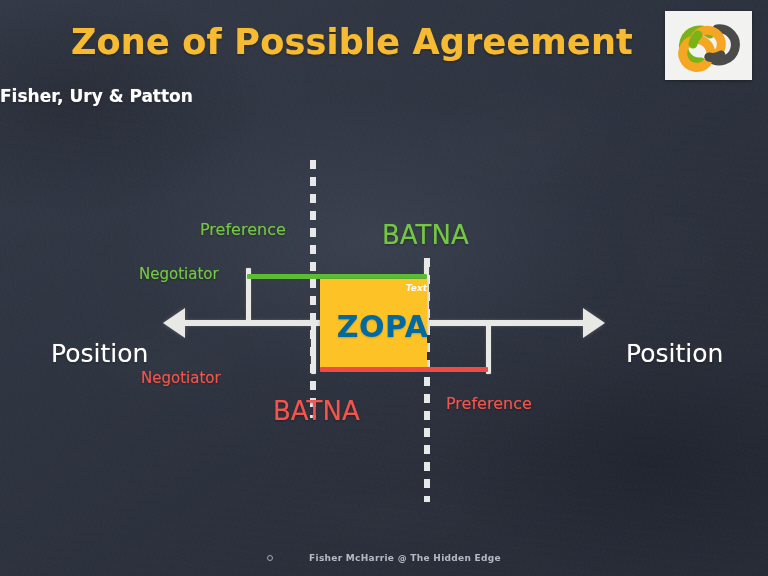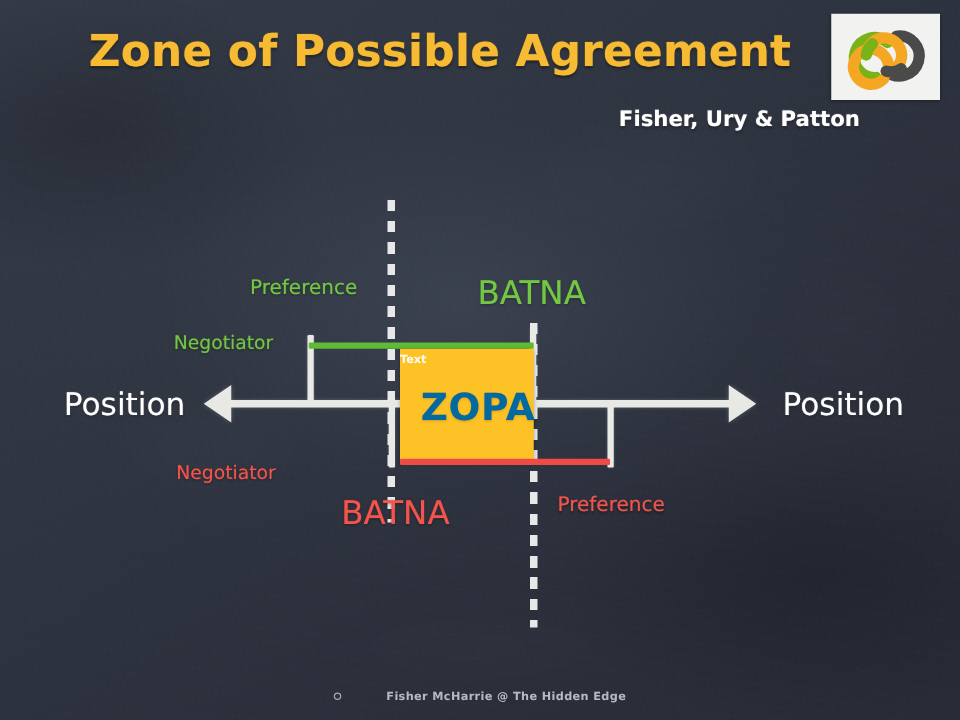--- a/index.html
+++ b/index.html
@@ -53,21 +53,21 @@
     font-size: 35px;
     font-weight: bold;
     letter-spacing: 0.2px;
     color: #f6bb33;
     text-shadow: 0 0 1px rgba(246,187,51,0.55), 0 1px 2px rgba(0,0,0,0.45);
   }
   #subtitle {
     position: absolute;
     left: 0; top: 86px;
     width: 688px;
-    text-align: right;
+    text-align: left;
     font-size: 17px;
     font-weight: bold;
     color: #ffffff;
     text-shadow: 0 0 1px rgba(255,255,255,0.5), 0 1px 2px rgba(0,0,0,0.4);
   }
 
   
   #logo-card {
     position: absolute;
     left: 665px; top: 11px;
@@ -124,25 +124,26 @@
     position: absolute;
     left: 320px; top: 279px;
     width: 107px; height: 90px;
     background: #fcc226;
     box-shadow: 0 1px 3px rgba(0,0,0,0.28);
   }
   #zopa-inner-label {
     position: absolute;
     left: 0; top: 4px;
     width: 107px;
-    text-align: left;
+    text-align: right;
     font-size: 9px;
     font-weight: bold;
     color: #ffffff;
     opacity: 0.95;
+    font-style: italic;
   }
   #zopa-label {
     position: absolute;
     left: 0; top: 30px;
     width: 125px;
     text-align: center;
     font-size: 30px;
     font-weight: bold;
     color: #0369a1;
     letter-spacing: 0.5px;
@@ -165,21 +166,21 @@
   }
 
   .lbl {
     position: absolute;
     font-weight: normal;
     white-space: nowrap;
     text-shadow: 0 1px 2px rgba(0,0,0,0.4);
   }
   .green-txt { color: #74c745; text-shadow: 0 0 1px rgba(116,199,69,0.5), 0 1px 2px rgba(0,0,0,0.4); }
   .red-txt   { color: #f2554d; text-shadow: 0 0 1px rgba(242,85,77,0.5), 0 1px 2px rgba(0,0,0,0.4); }
-  .white-txt { color: #ffffff; text-shadow: 0 0 1px rgba(255,255,255,0.5), 0 1px 2px rgba(0,0,0,0.45); }
+  .white-txt { color: #ffffff; text-shadow: 0 0 1px rgba(255,255,255,0.5), 0 1px 2px rgba(0,0,0,0.45); margin-top: 30px; }
 
   #lbl-pref-top   { left: 200px; top: 220px; font-size: 16px; }
   #lbl-neg-top    { left: 139px; top: 265px; font-size: 15px; }
   #lbl-batna-top  { left: 382px; top: 220px; font-size: 26px; }
   #lbl-neg-bottom { left: 141px; top: 369px; font-size: 15px; }
   #lbl-batna-bot  { left: 273px; top: 396px; font-size: 26px; }
   #lbl-pref-bot   { left: 446px; top: 394px; font-size: 16px; }
   #lbl-pos-left   { left: 51px;  top: 309px; font-size: 25px; }
   #lbl-pos-right  { left: 626px; top: 309px; font-size: 25px; }
 

